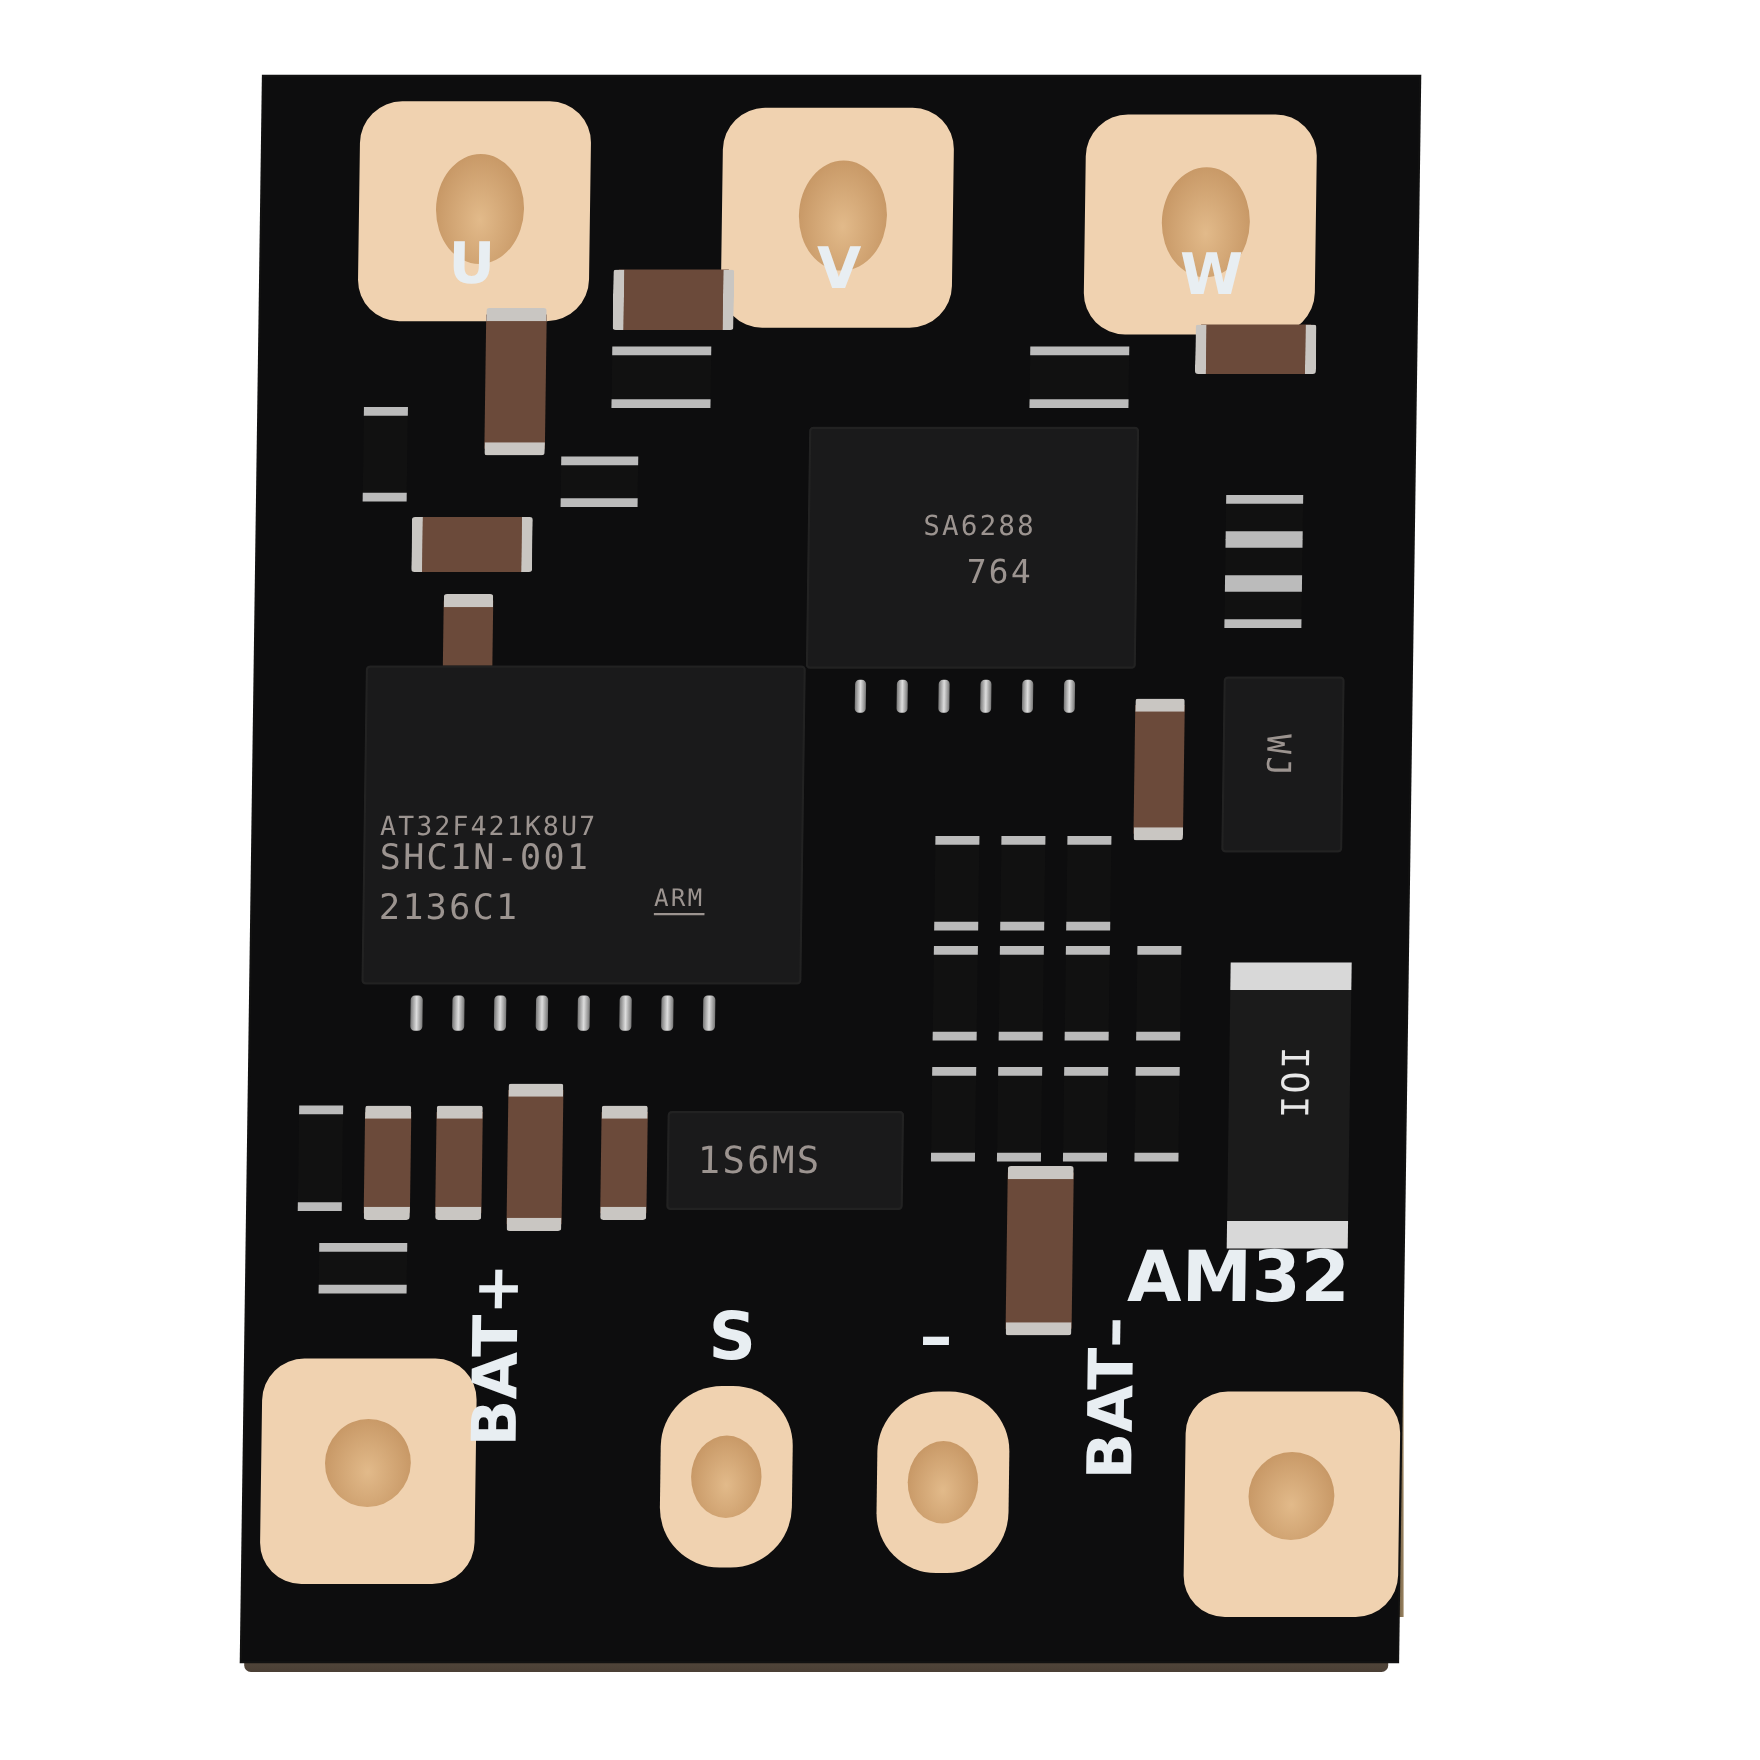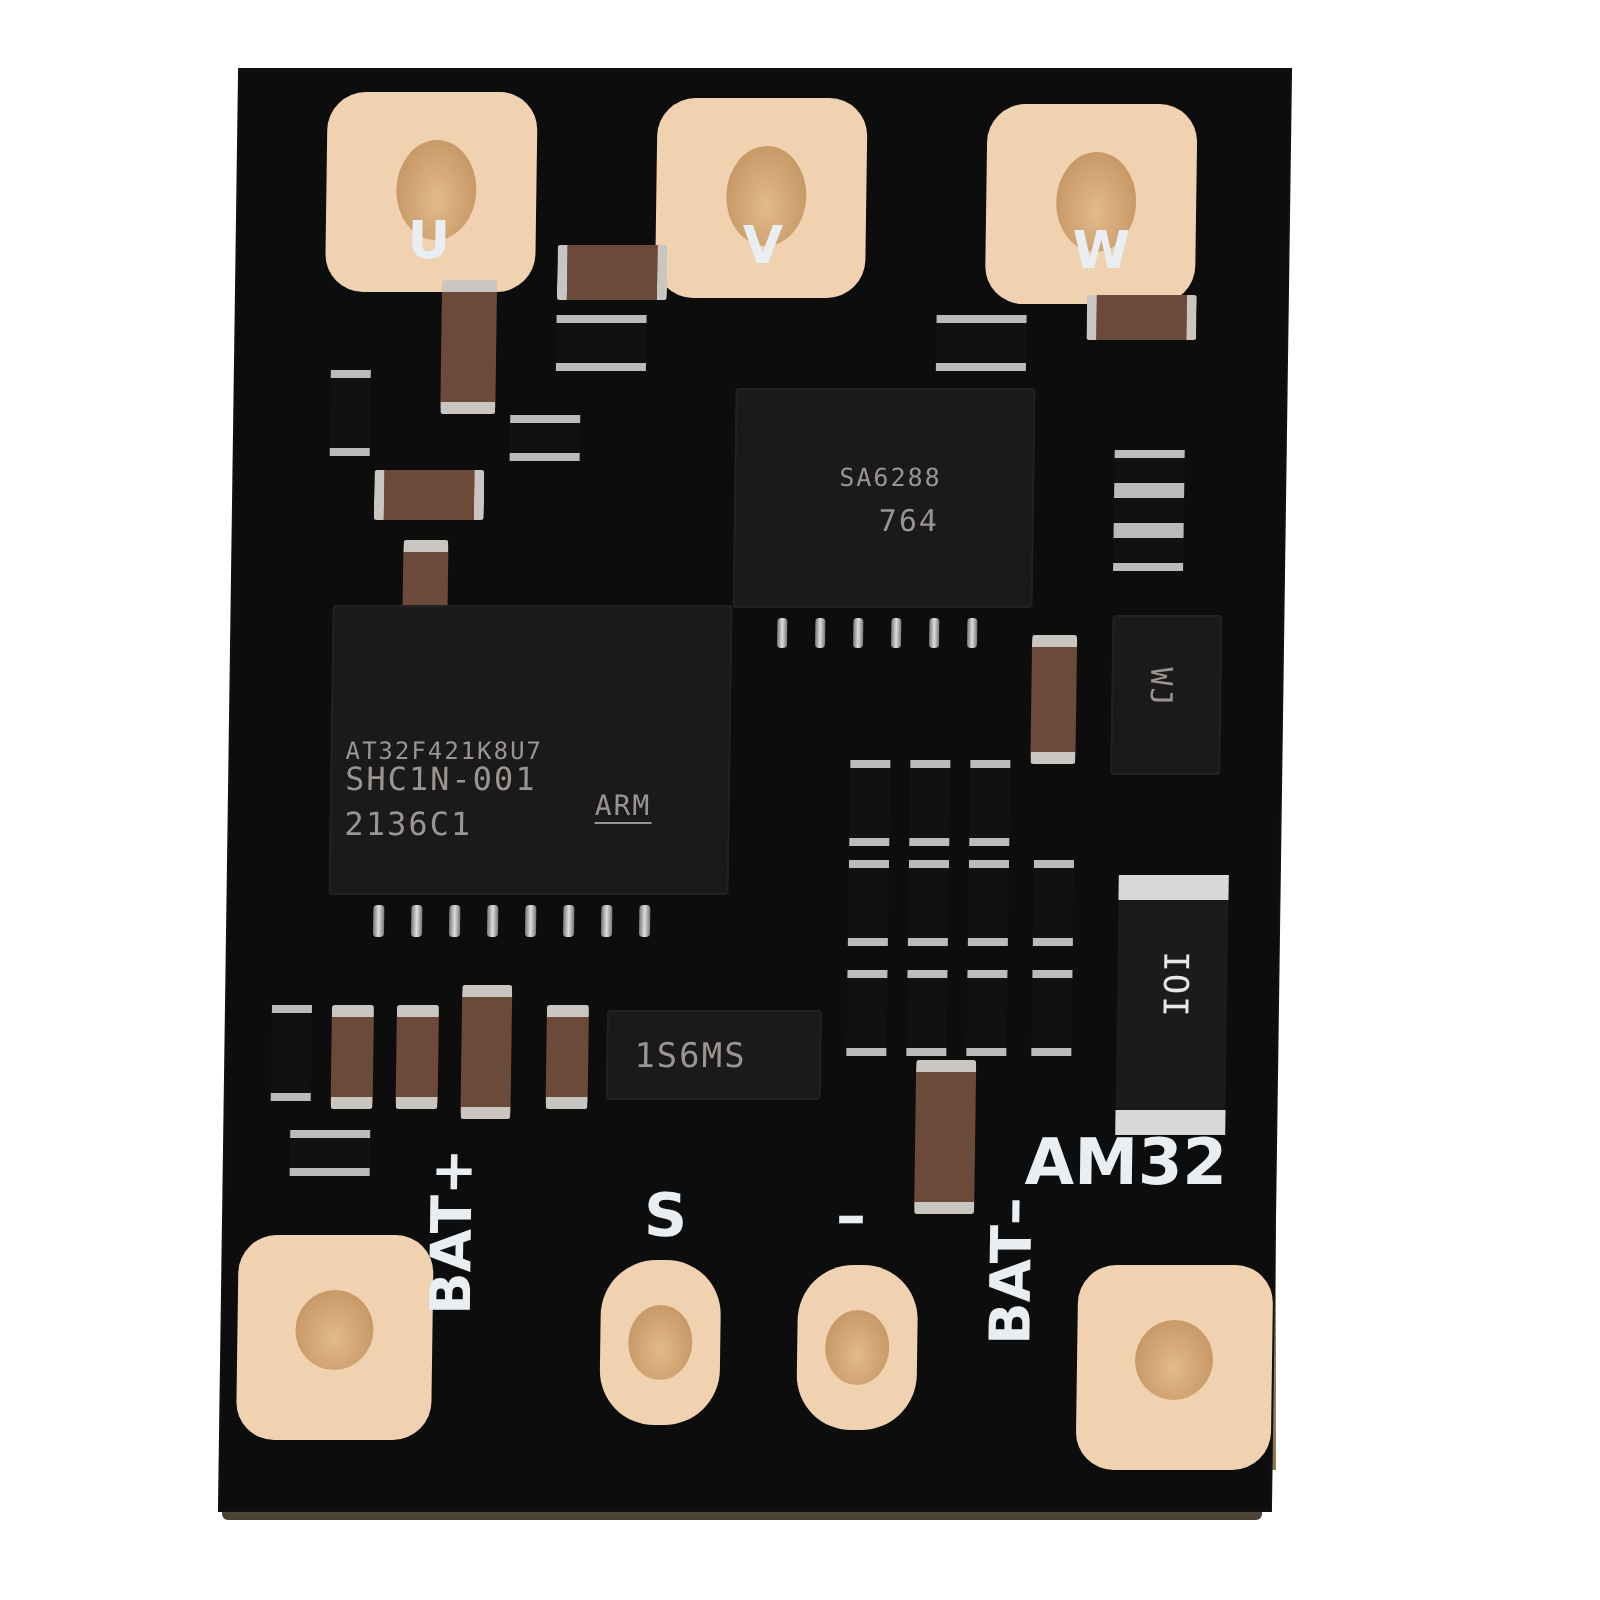--- a/index.html
+++ b/index.html
@@ -62,21 +62,21 @@
     <div class="pin" style="left:76px;top:0;width:10px;height:30px;"></div>
     <div class="pin" style="left:114px;top:0;width:10px;height:30px;"></div>
     <div class="pin" style="left:152px;top:0;width:10px;height:30px;"></div>
     <div class="pin" style="left:190px;top:0;width:10px;height:30px;"></div>
   </div>
 
   <div class="chip" style="left:100px;top:535px;width:400px;height:290px;">
     <div class="chip-text" style="left:15px;top:110px;font-size:24px;margin-top:22px;">AT32F421K8U7</div>
     <div class="chip-text" style="left:15px;top:155px;font-size:32px;">SHC1N-001</div>
     <div class="chip-text" style="left:15px;top:200px;font-size:32px;">2136C1</div>
-    <div class="chip-text" style="left:265px;top:184px;font-size:28px;border-bottom:2px solid #9c9490;">ARM</div>
+    <div class="chip-text" style="left:265px;top:200px;font-size:22px;border-bottom:2px solid #9c9490;">ARM</div>
   </div>
   <div style="position:absolute;left:145px;top:835px;">
     <div class="pin" style="left:0;top:0;width:11px;height:32px;"></div>
     <div class="pin" style="left:38px;top:0;width:11px;height:32px;"></div>
     <div class="pin" style="left:76px;top:0;width:11px;height:32px;"></div>
     <div class="pin" style="left:114px;top:0;width:11px;height:32px;"></div>
     <div class="pin" style="left:152px;top:0;width:11px;height:32px;"></div>
     <div class="pin" style="left:190px;top:0;width:11px;height:32px;"></div>
     <div class="pin" style="left:228px;top:0;width:11px;height:32px;"></div>
     <div class="pin" style="left:266px;top:0;width:11px;height:32px;"></div>

